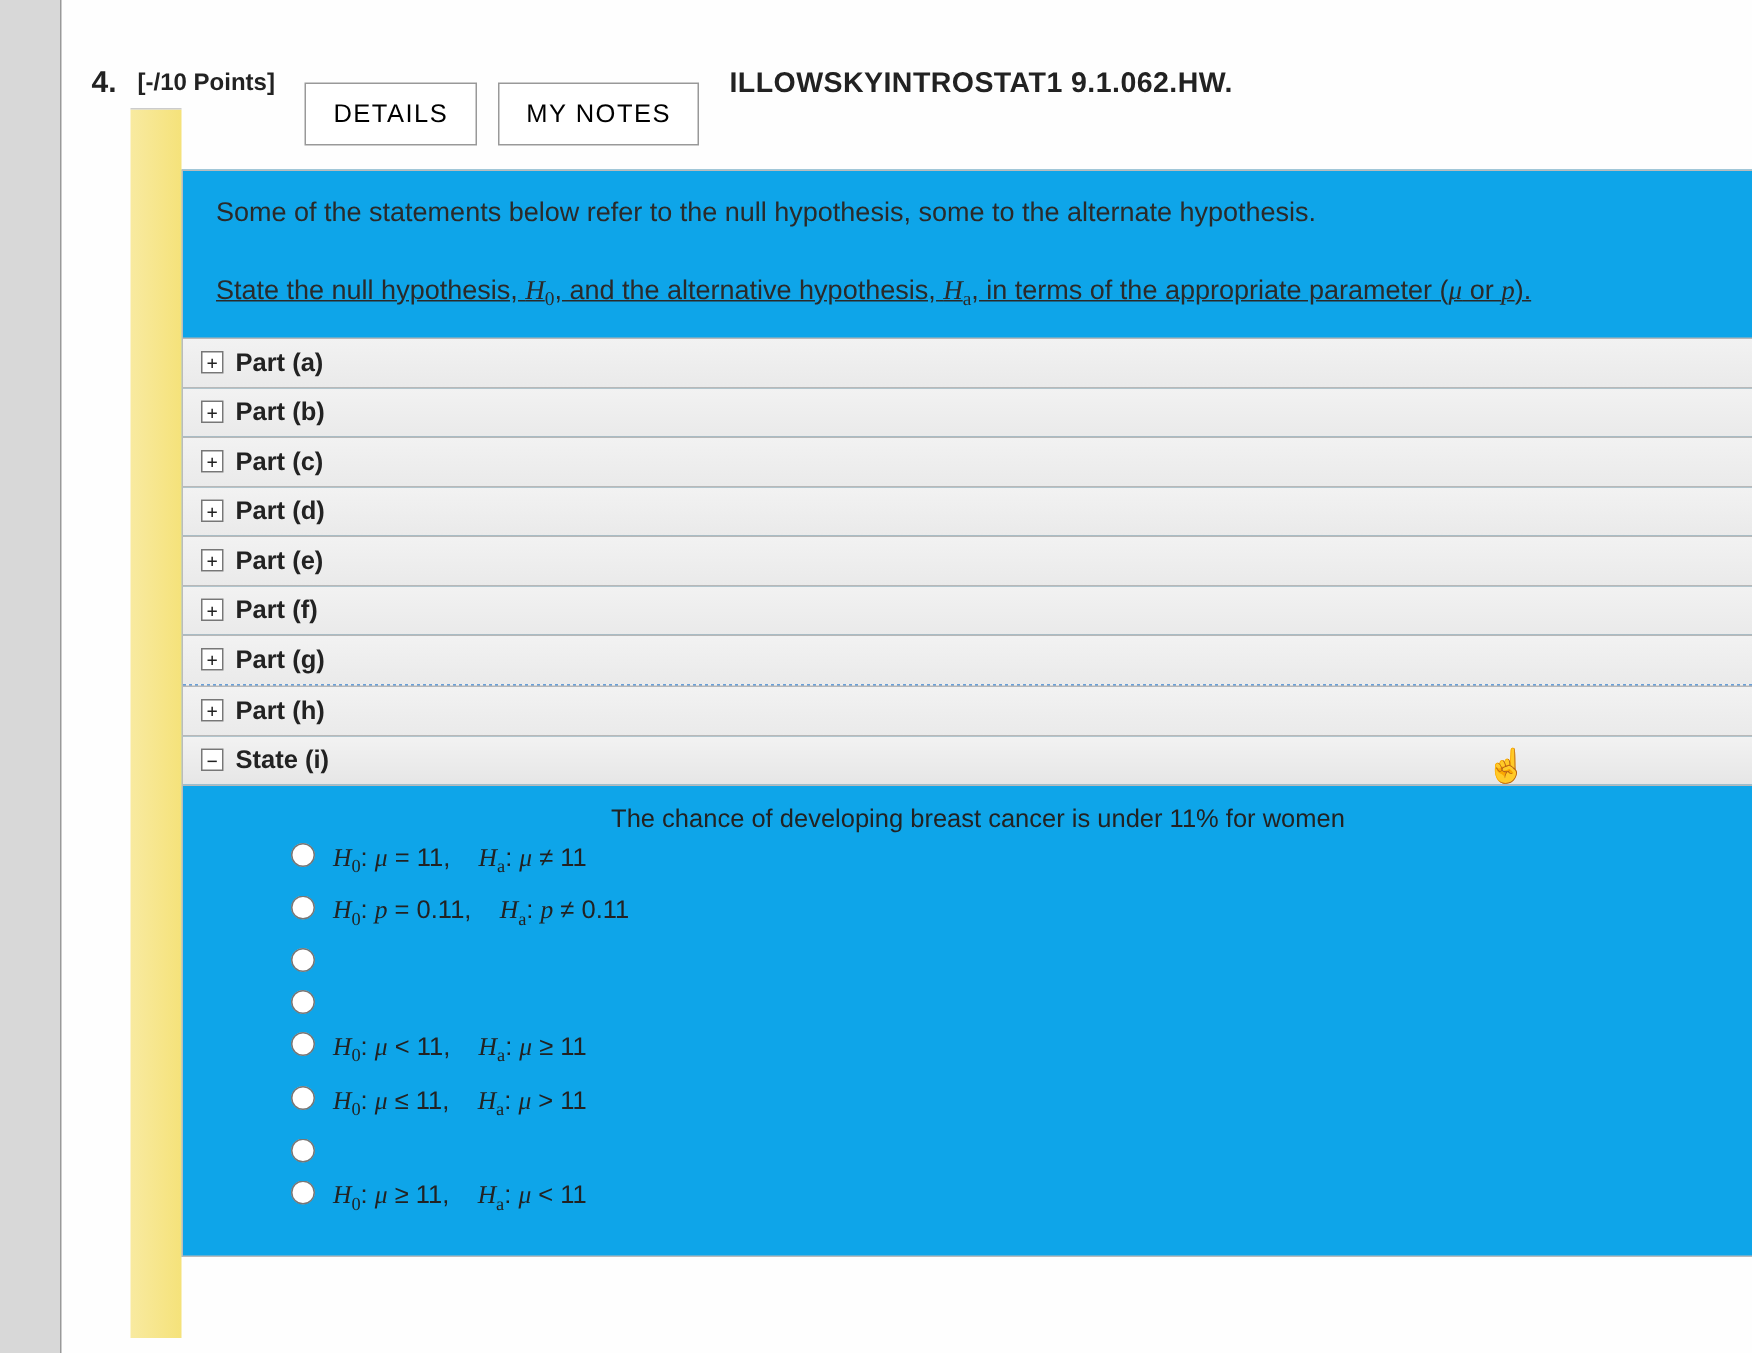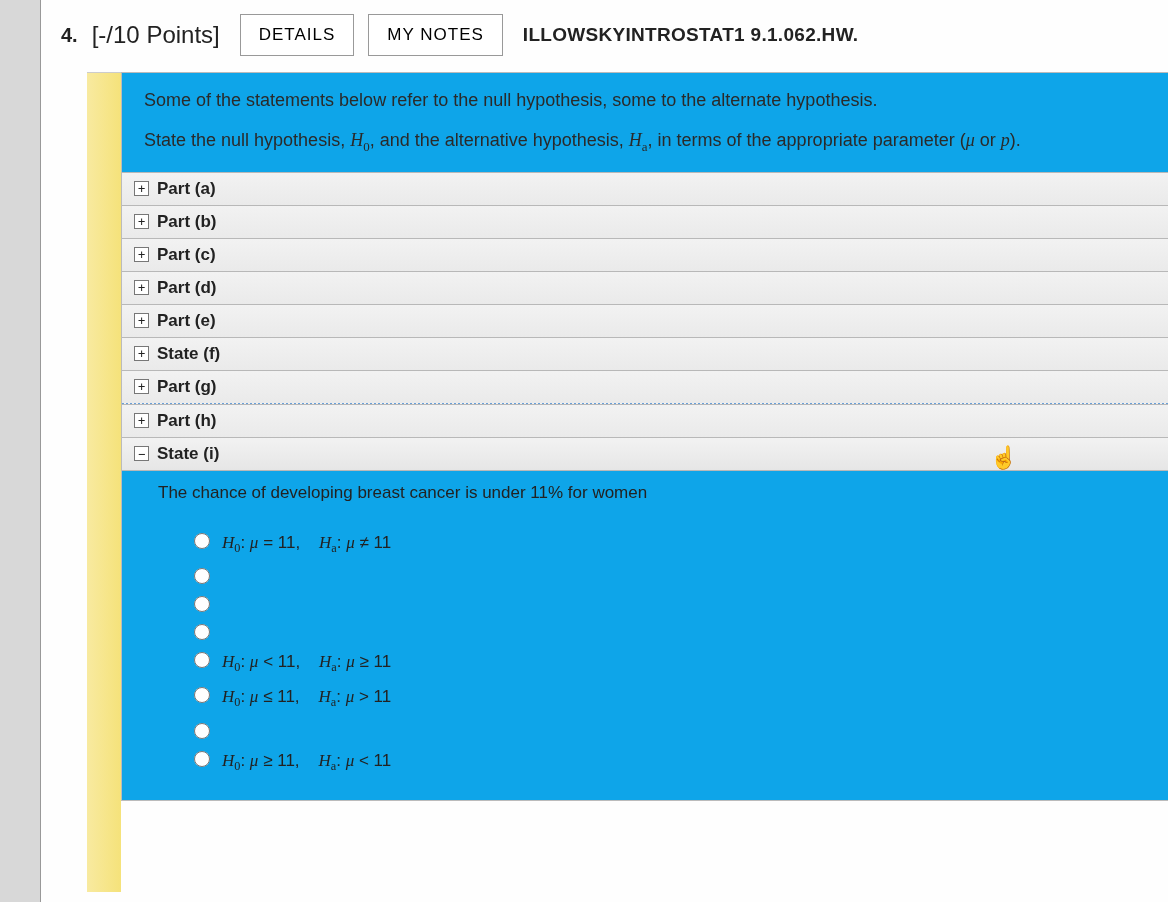--- a/index.html
+++ b/index.html
@@ -19,29 +19,30 @@
     border-left: 1px solid #999;
     position: relative;
   }
   .qheader {
     display: flex;
     align-items: center;
     padding: 14px 20px 16px 20px;
     gap: 14px;
   }
   .qnum { font-weight: bold; font-size: 20px; }
-  .points { font-weight: normal; font-size: 24px; margin-right: 6px;}
+  .points { font-weight: bold; font-size: 16px; margin-right: 6px;}
   .btn {
     border: 1px solid #999;
     background: #fff;
     padding: 10px 18px;
     font-size: 17px;
     font-family: inherit;
     letter-spacing: 1px;
     cursor: pointer;
+    margin-top: 41px;
   }
   .coderef { font-weight: bold; font-size: 19px; letter-spacing: .3px; margin-left: 6px; text-align: right;}
   .qbody {
     border: 1px solid #bbb;
     border-right: none;
     margin-left: 80px;
     margin-right: 0;
     background: #0ea5e9;
   }
   .yellowbar {
@@ -52,21 +53,21 @@
     height: 820px;
     background: linear-gradient(to right,#f8eaa0,#f5e27a);
     border-top:1px solid #ccc;
   }
   .intro {
     padding: 14px 22px 16px 22px;
     font-size: 18px;
     line-height: 1.55;
     color: #2a2a2a;
   }
-  .intro p + p { margin-top: 12px; }
+  .intro p + p { margin-top: 24px; text-decoration: underline; }
   .partlist { }
   .partrow {
     display: flex;
     align-items: center;
     gap: 8px;
     border-top: 1px solid #b8b8b8;
     border-bottom: 1px solid #b8b8b8;
     background: linear-gradient(#f2f2f2,#eaeaea);
     padding: 6px 12px;
     font-size: 17px;
@@ -85,21 +86,21 @@
     font-size: 12px; line-height: 1;
     font-weight: normal;
     font-family: monospace;
   }
   .partcontent {
     padding: 12px 22px 20px 36px;
     font-size: 17px;
     color: #222;
     position: relative;
   }
-  .prompt { margin-bottom: 24px; }
+  .prompt { margin-bottom: 0; text-align: center; }
   .opts { padding-left: 36px; }
   .opt {
     display: flex;
     align-items: flex-start;
     gap: 12px;
     padding: 6px 0;
     font-size: 17px;
   }
   .opt input[type=radio]{ width:16px; height:16px; }
   .mi { font-style: italic; font-family: 'Times New Roman', serif; }
@@ -153,21 +154,21 @@
       <div class="partrow">
         <span class="expicon">+</span>
         <span>Part (d)</span>
       </div>
       <div class="partrow">
         <span class="expicon">+</span>
         <span>Part (e)</span>
       </div>
       <div class="partrow">
         <span class="expicon">+</span>
-        <span>State (f)</span>
+        <span>Part (f)</span>
       </div>
       <div class="partrow dashed-below">
         <span class="expicon">+</span>
         <span>Part (g)</span>
       </div>
       <div class="partrow">
         <span class="expicon">+</span>
         <span>Part (h)</span>
       </div>
       <div class="partrow expanded">
@@ -178,20 +179,21 @@
       <div class="partcontent">
         <span class="cursor-hand">☝</span>
         <div class="prompt">The chance of developing breast cancer is under 11% for women</div>
         <div class="opts" id="opts">
             <label class="opt">
               <input type="radio" name="parti" style="">
               <span><span class="ms">H<span class="subsc">0</span></span>: <span class="mi">μ</span> = 11, &nbsp;&nbsp; <span class="ms">H<span class="subsc">a</span></span>: <span class="mi">μ</span> ≠ 11</span>
             </label>
             <label class="opt">
               <input type="radio" name="parti" style="">
+              <span><span class="ms">H<span class="subsc">0</span></span>: <span class="mi">p</span> = 0.11, &nbsp;&nbsp; <span class="ms">H<span class="subsc">a</span></span>: <span class="mi">p</span> ≠ 0.11</span>
             </label>
             <label class="opt">
               <input type="radio" name="parti" style="">
             </label>
             <label class="opt">
               <input type="radio" name="parti" style="">
             </label>
             <label class="opt">
               <input type="radio" name="parti" style="">
               <span><span class="ms">H<span class="subsc">0</span></span>: <span class="mi">μ</span> &lt; 11, &nbsp;&nbsp; <span class="ms">H<span class="subsc">a</span></span>: <span class="mi">μ</span> ≥ 11</span>

